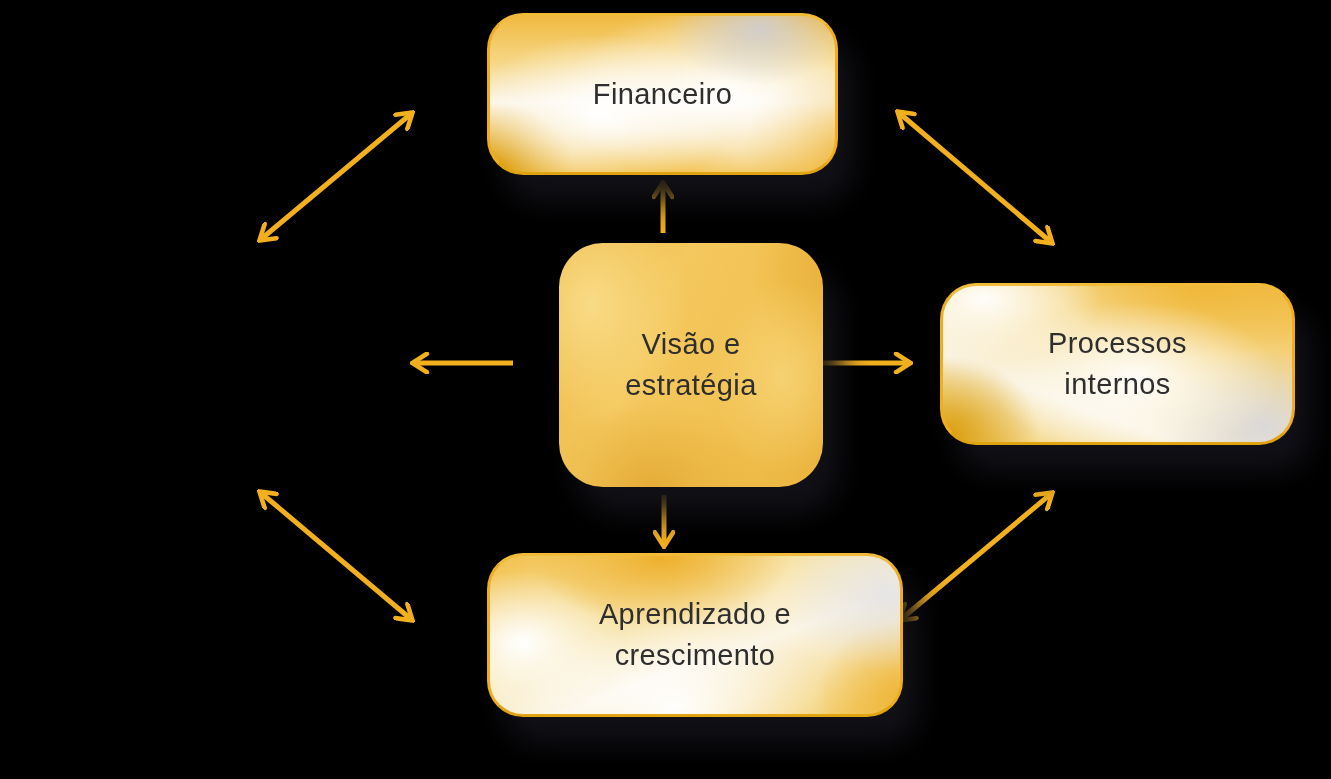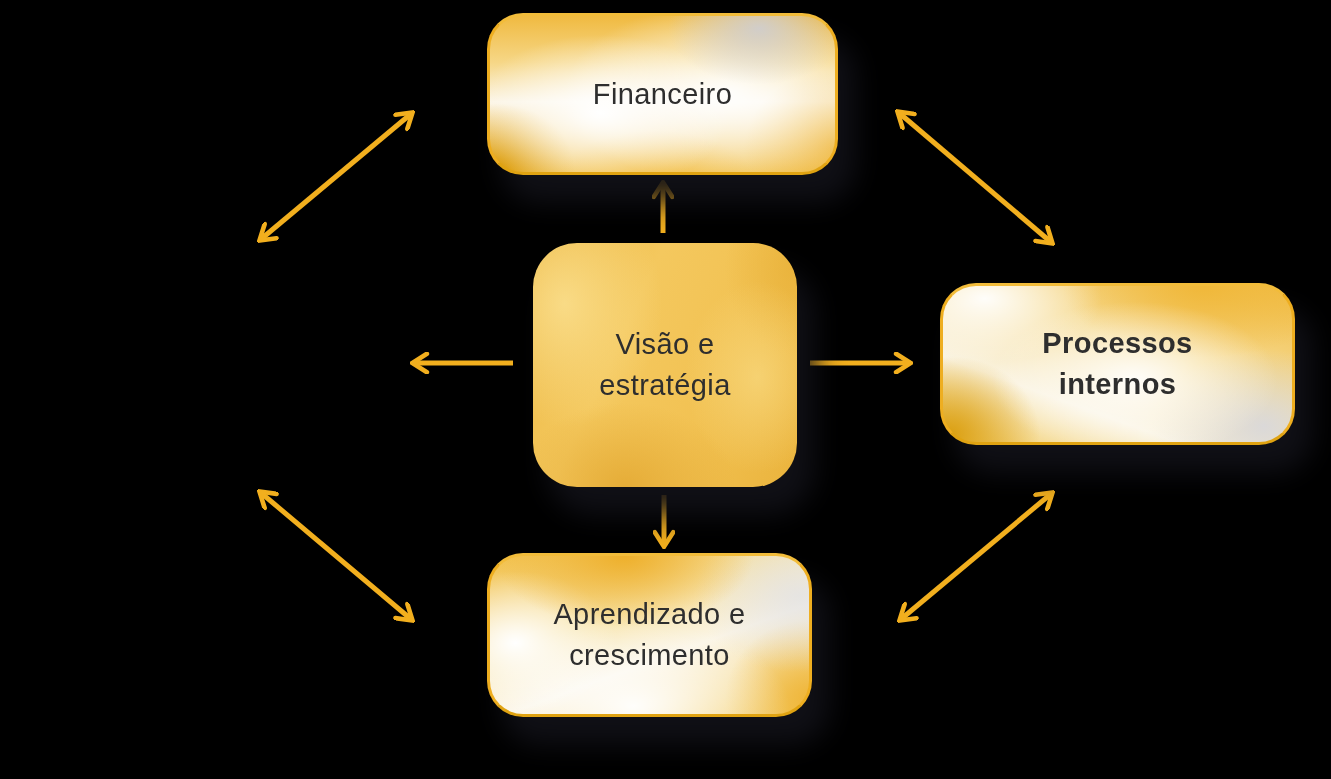--- a/index.html
+++ b/index.html
@@ -44,30 +44,30 @@
       radial-gradient(130px 140px at 0% 55%, #E2A51C, rgba(226,165,28,0) 60%),
       radial-gradient(200px 110px at 85% 95%, #EEB52F, rgba(238,181,47,0) 65%),
       linear-gradient(170deg,#F4F2EE 0%,#F7E7BD 35%,#F3CD67 75%,#EFBC42 100%);}
   .node-right{left:940px;top:283px;width:355px;height:162px;
     background:
       radial-gradient(180px 100px at 12% 8%, rgba(255,255,255,.95), rgba(255,255,255,0) 65%),
       radial-gradient(220px 120px at 55% 60%, rgba(255,255,255,.92), rgba(255,255,255,0) 65%),
       radial-gradient(160px 110px at 92% 90%, rgba(215,215,220,.9), rgba(215,215,220,0) 70%),
       radial-gradient(150px 130px at 2% 95%, #DBA013, rgba(219,160,19,0) 60%),
       radial-gradient(220px 110px at 75% 0%, #F0B83A, rgba(240,184,58,0) 65%),
-      linear-gradient(200deg,#F1BC44 0%,#F6DC96 40%,#FAF3E0 70%,#F2CB62 100%); font-weight: bold;}
-  .node-bottom{left:487px;top:553px;width:325px;height:164px;
+      linear-gradient(200deg,#F1BC44 0%,#F6DC96 40%,#FAF3E0 70%,#F2CB62 100%);}
+  .node-bottom{left:487px;top:553px;width:416px;height:164px;
     background:
       radial-gradient(200px 110px at 42% 0%, #EEB02C, rgba(238,176,44,0) 65%),
       radial-gradient(170px 120px at 8% 55%, #ffffff, rgba(255,255,255,0) 60%),
       radial-gradient(240px 130px at 45% 95%, rgba(255,255,255,.95), rgba(255,255,255,0) 65%),
       radial-gradient(150px 110px at 97% 25%, rgba(225,225,228,.8), rgba(225,225,228,0) 70%),
       radial-gradient(140px 130px at 100% 90%, #EFB63A, rgba(239,182,58,0) 60%),
       linear-gradient(160deg,#F2C14C 0%,#F7E2A4 35%,#FBF5E6 60%,#F2C95C 100%);}
-  .node-center{left:533px;top:243px;width:264px;height:244px;border-radius:44px;
+  .node-center{left:559px;top:243px;width:264px;height:244px;border-radius:44px;
     background:
       radial-gradient(150px 190px at 12% 25%, rgba(250,222,140,.9), rgba(250,222,140,0) 65%),
       radial-gradient(120px 160px at 85% 55%, rgba(248,216,126,.75), rgba(248,216,126,0) 60%),
       radial-gradient(170px 130px at 35% 100%, rgba(228,170,52,.9), rgba(228,170,52,0) 65%),
       radial-gradient(120px 150px at 100% 10%, rgba(233,178,58,.9), rgba(233,178,58,0) 60%),
       linear-gradient(115deg,#ECB741 0%,#F4C85E 35%,#F2C253 65%,#EAB33C 100%);}
   .node-right .label{max-width:230px;}
   .node-bottom .label{max-width:290px;}
   .node-center .label{max-width:175px;}
 </style>

